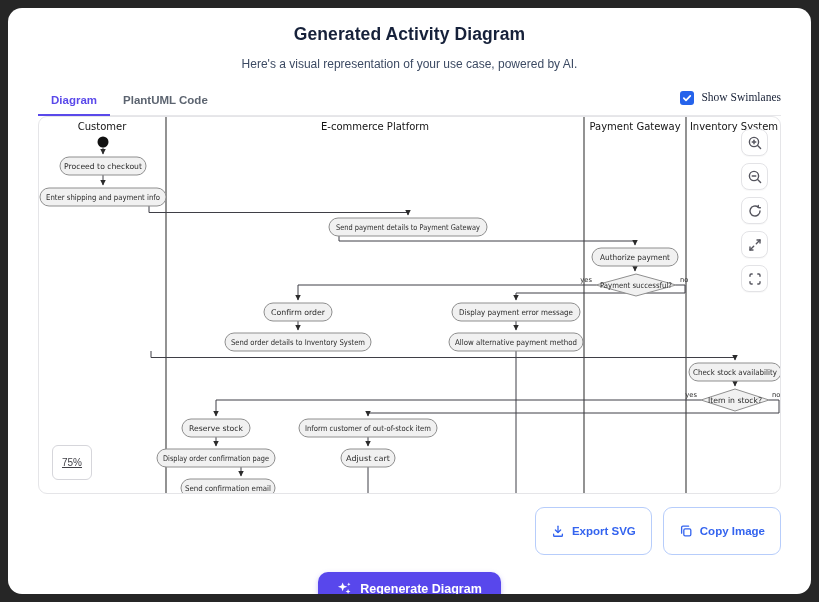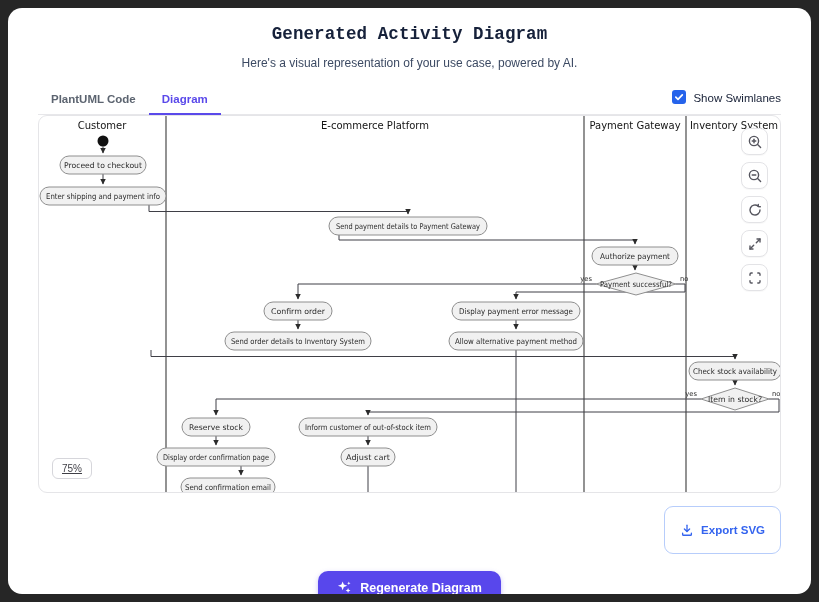--- a/index.html
+++ b/index.html
@@ -7,36 +7,36 @@
     width:819px;height:602px;position:relative;
     background:#262626;
     font-family:"Liberation Sans","DejaVu Sans",sans-serif;
     -webkit-font-smoothing:antialiased;
   }
   .card{
     position:absolute;inset:8px;background:#ffffff;border-radius:14px;
     padding:14px 30px 20px 30px;box-sizing:border-box;overflow:hidden;
   }
   .hdr{text-align:center;}
-  .hdr h1{margin:2px 0 6px 0;font-size:17.5px;font-weight:700;color:#16213a;letter-spacing:.1px;font-family:Liberation Mono, monospace;}
+  .hdr h1{margin:2px 0 6px 0;font-size:17.5px;font-weight:700;color:#16213a;letter-spacing:.1px;}
   .hdr p{margin:12px;font-size:12px;color:#3c4a63;}
   .tabrow{
     display:flex;align-items:center;margin-top:16px;border-bottom:1px solid #e7e7ea;
   }
   .tab{
     padding:7px 13px 9px 13px;font-size:11.5px;font-weight:700;color:#5c6470;
     cursor:pointer;position:relative;background:none;border:none;font-family:inherit;
   }
   .tab.active{color:#5a49ea;}
   .tab.active::after{
     content:"";position:absolute;left:0;right:0;bottom:-1px;height:2px;background:#5a49ea;
   }
   .spacer{flex:1;}
   .swim{
-    display:flex;align-items:flex-end;gap:7px;cursor:pointer;padding-bottom:6px;
+    display:flex;align-items:flex-start;gap:7px;cursor:pointer;padding-bottom:6px;font-family:Liberation Serif, serif;
   }
   .cb{
     width:14px;height:14px;border-radius:3px;background:#2563eb;
     display:flex;align-items:center;justify-content:center;flex:none;
   }
   .swim span.lbl{font-size:11.5px;font-weight:500;color:#172036;}
   .panel{
     position:relative;height:376px;border:1px solid #e5e5e8;
     border-radius:9px;overflow:hidden;background:#fff;
   }
@@ -51,21 +51,21 @@
     position:absolute;top:12px;right:12px;display:flex;flex-direction:column;gap:7px;
   }
   .zbtn{
     width:27px;height:27px;background:#fff;border:1px solid #e3e3e6;border-radius:8px;
     display:flex;align-items:center;justify-content:center;cursor:pointer;
     box-shadow:0 1px 1px rgba(0,0,0,.03);padding:0;
   }
   .zbtn svg{stroke:#55555e;stroke-width:1.4;fill:none;stroke-linecap:round;stroke-linejoin:round;}
   .zoombadge{
     position:absolute;left:13px;bottom:13px;background:#fff;border:1px solid #d6d6db;
-    border-radius:6px;padding:4px 9px;font-size:10px;color:#3f3f46;text-decoration:underline;
+    border-radius:6px;padding:11px 9px;font-size:10px;color:#3f3f46;text-decoration:underline;
   }
   .exportrow{
     display:flex;justify-content:flex-end;gap:11px;margin-top:13px;
   }
   .obtn{
     display:flex;align-items:center;gap:7px;background:#fff;border:1px solid #b7cdfb;
     color:#3464ef;border-radius:9px;padding:16px 15px;font-size:11.5px;font-weight:700;
     cursor:pointer;font-family:inherit;
   }
   .obtn svg{stroke:#3464ef;stroke-width:1.5;fill:none;stroke-linecap:round;stroke-linejoin:round;}
@@ -80,22 +80,22 @@
 <body>
 
 <div class="card">
 
   <div class="hdr">
     <h1>Generated Activity Diagram</h1>
     <p>Here's a visual representation of your use case, powered by AI.</p>
   </div>
 
   <div class="tabrow">
+    <button class="tab active">Diagram</button>
     <button class="tab">PlantUML Code</button>
-    <button class="tab active">Diagram</button>
     <div class="spacer"></div>
     <div class="swim">
       <span class="cb">
         <svg width="10" height="10" viewBox="0 0 10 10">
           <path d="M1.8 5.2 4 7.4 8.3 2.8" stroke="#fff" stroke-width="1.7" fill="none" stroke-linecap="round" stroke-linejoin="round"></path>
         </svg>
       </span>
       <span class="lbl">Show Swimlanes</span>
     </div>
   </div>
@@ -257,20 +257,27 @@
 
   <div class="exportrow">
     <button class="obtn">
       <svg width="14" height="14" viewBox="0 0 16 16">
         <path d="M8 2.5v7"></path>
           <polyline points="5,6.8 8,9.8 11,6.8"></polyline>
           <path d="M3 11.5v1.5a1 1 0 0 0 1 1h8a1 1 0 0 0 1-1v-1.5"></path>
       </svg>
       <span>Export SVG</span>
     </button>
+    <button class="obtn">
+      <svg width="14" height="14" viewBox="0 0 16 16">
+        <rect x="5.5" y="5.5" width="8" height="8" rx="1.5"></rect>
+        <path d="M3 10.5V4a1.5 1.5 0 0 1 1.5-1.5H11"></path>
+      </svg>
+      <span>Copy Image</span>
+    </button>
   </div>
 
   <div class="regenrow">
     <button class="regen">
       <svg width="15" height="15" viewBox="0 0 16 16" fill="#fff">
         <path d="M6 1.5l1.3 3.4L11 6.2 7.3 7.4 6 10.8 4.7 7.4 1 6.2l3.7-1.3z"></path>
         <path d="M11.8 8.6l.7 1.9 1.9.7-1.9.7-.7 1.9-.7-1.9-1.9-.7 1.9-.7z"></path>
         <path d="M12.6 1.6l.5 1.3 1.3.5-1.3.5-.5 1.3-.5-1.3-1.3-.5 1.3-.5z"></path>
       </svg>
       <span>Regenerate Diagram</span>

